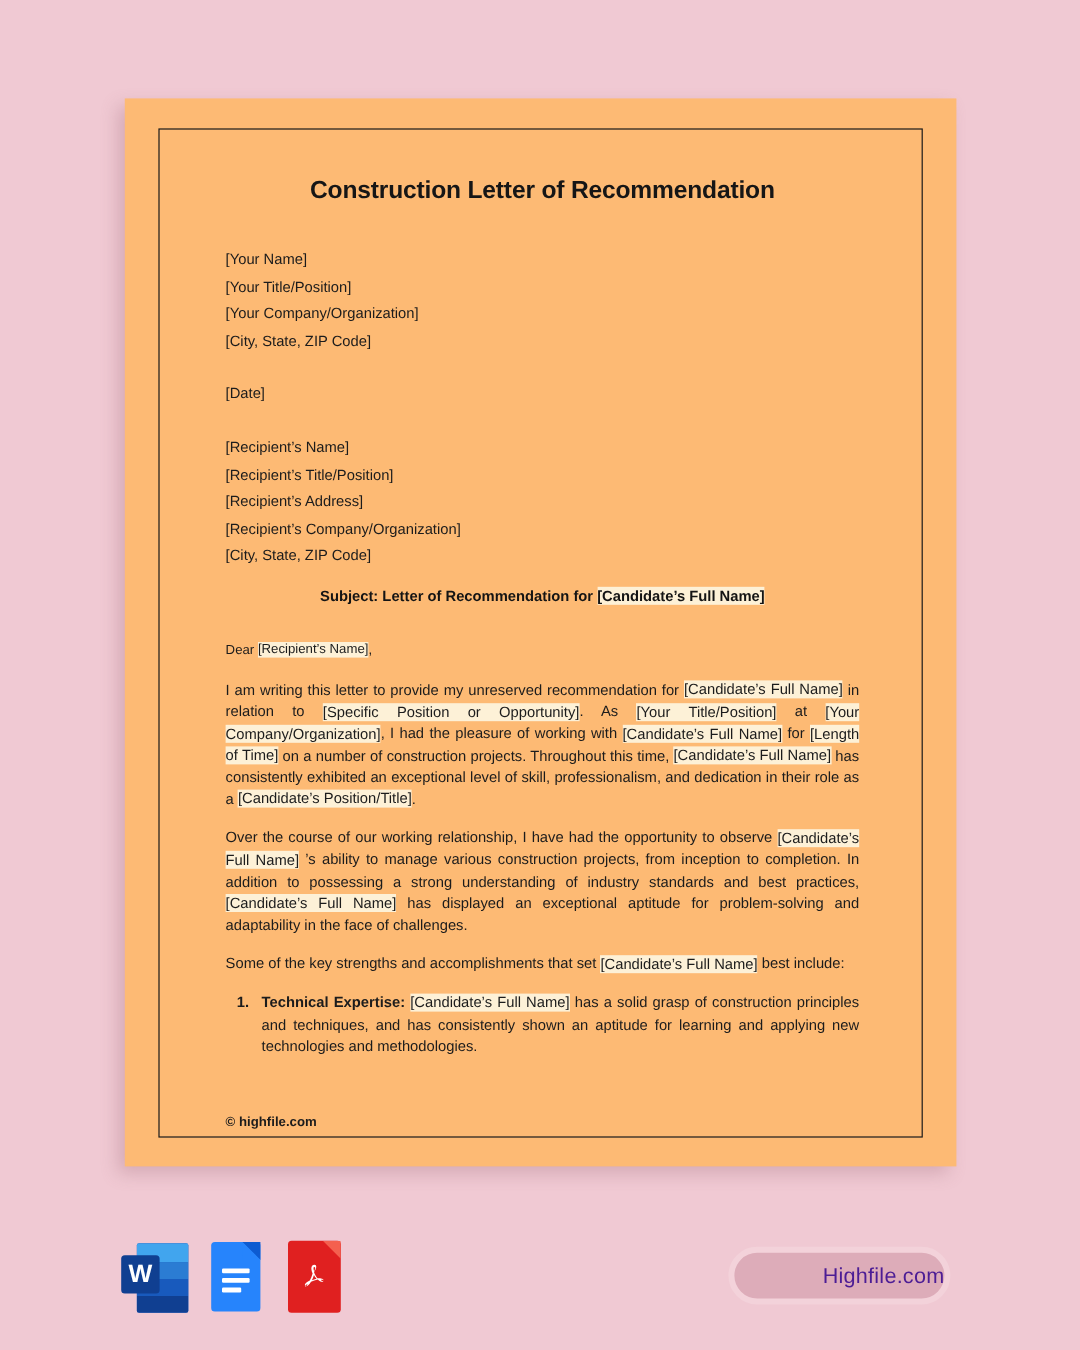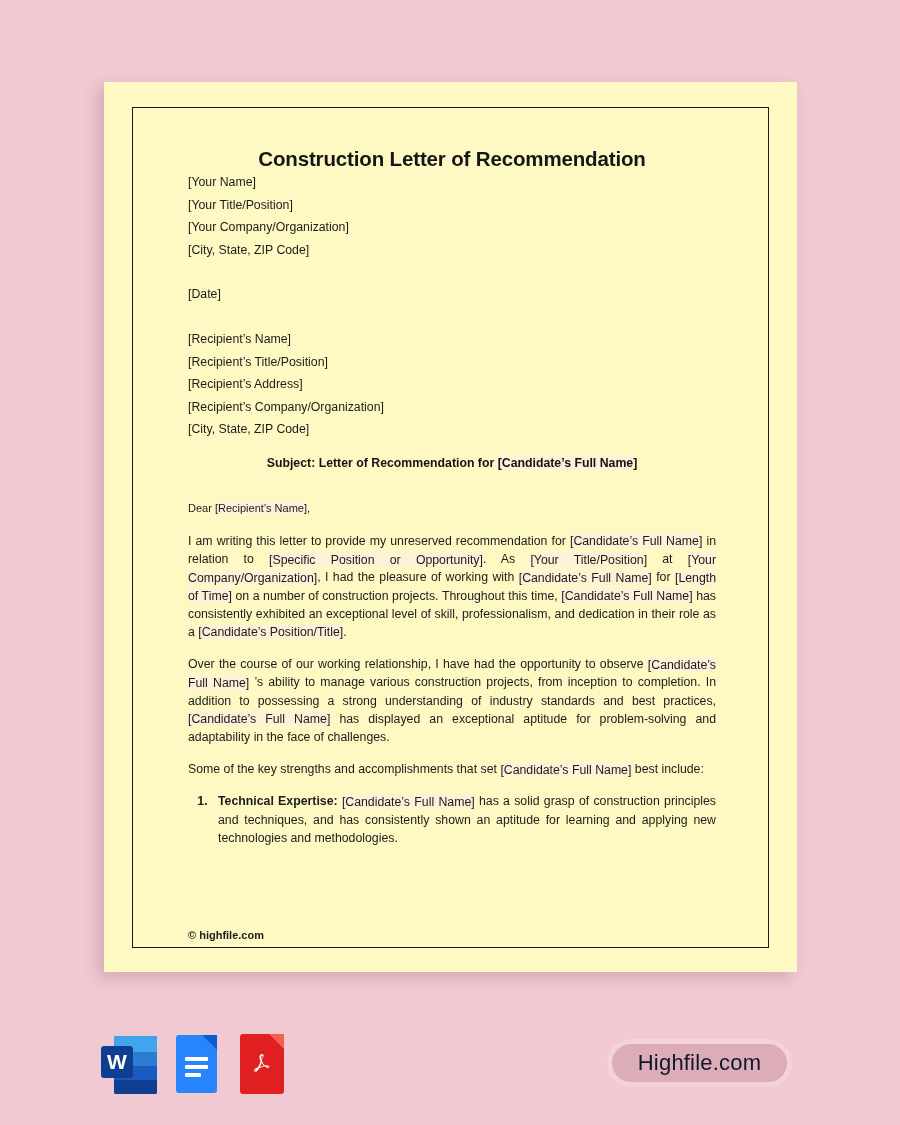--- a/index.html
+++ b/index.html
@@ -15,21 +15,21 @@
     position: relative;
   }
 
   
   #page-sheet {
     position: absolute;
     left: 104px;
     top: 82px;
     width: 693px;
     height: 890px;
-    background: #fef9c3;
+    background: #fdba74;
     box-shadow: -6px 6px 14px rgba(150, 95, 110, 0.30);
   }
 
   #doc-frame {
     position: absolute;
     left: 28px;
     top: 25px;
     right: 28px;
     bottom: 24px;
     border: 1.6px solid #1a1a1a;
@@ -50,20 +50,21 @@
     font-size: 20.5px;
     font-weight: bold;
     color: #161616;
     text-align: center;
     letter-spacing: -0.15px;
     margin: 17px 0 0 0;
     width: 528px;
   }
 
   .addr-block {
+    margin-top: 34px;
   }
   .addr-line {
     font-size: 12.3px;
     color: #1c1c1c;
     line-height: 22.6px;
     white-space: nowrap;
   }
 
   .gap-sm { height: 22px; }
   .gap-md { height: 22px; }
@@ -241,24 +242,24 @@
   #brand-pill {
     position: absolute;
     right: 108px;
     top: 21px;
     width: 185px;
     height: 48px;
     border-radius: 24px;
     background: #ddacb9;
     border: 5px solid #f3d2da;
     box-sizing: border-box;
-    color: #0f172a;
-    font-size: 22px;
+    color: #4c1d95;
+    font-size: 18px;
     line-height: 38px;
-    text-align: center;
+    text-align: right;
     letter-spacing: 0.2px;
   }
 </style>
 </head>
 <body>
 
 <div id="page-sheet">
   <div id="doc-frame">
     <div id="doc-body">
 

